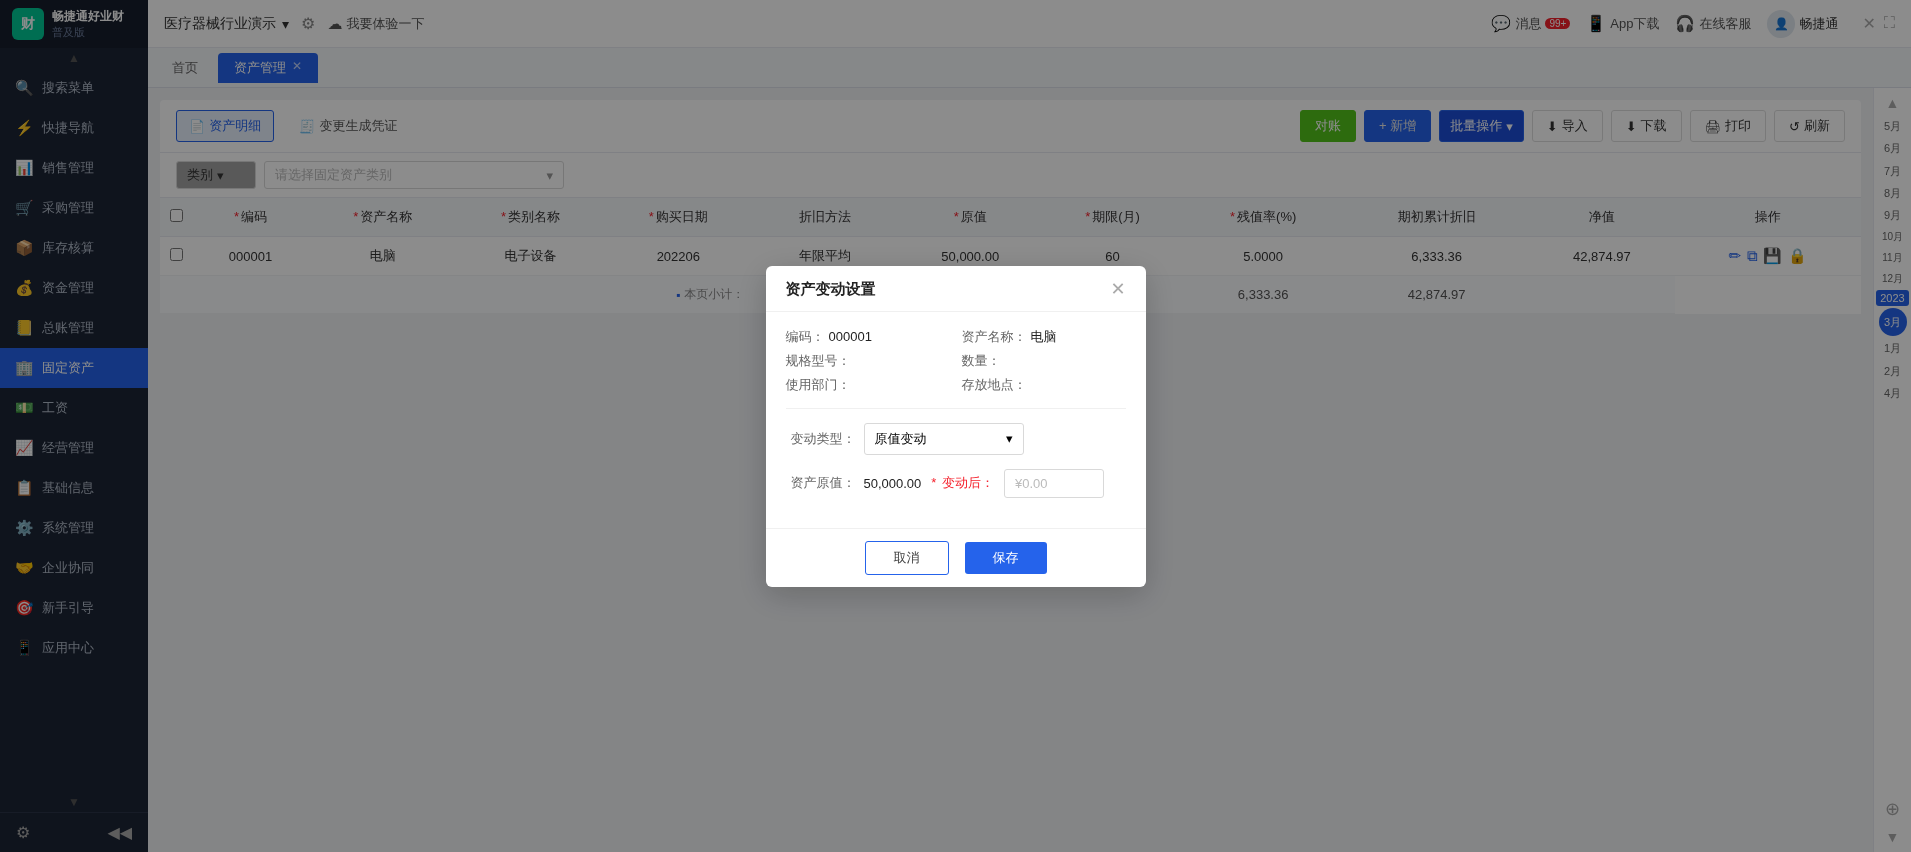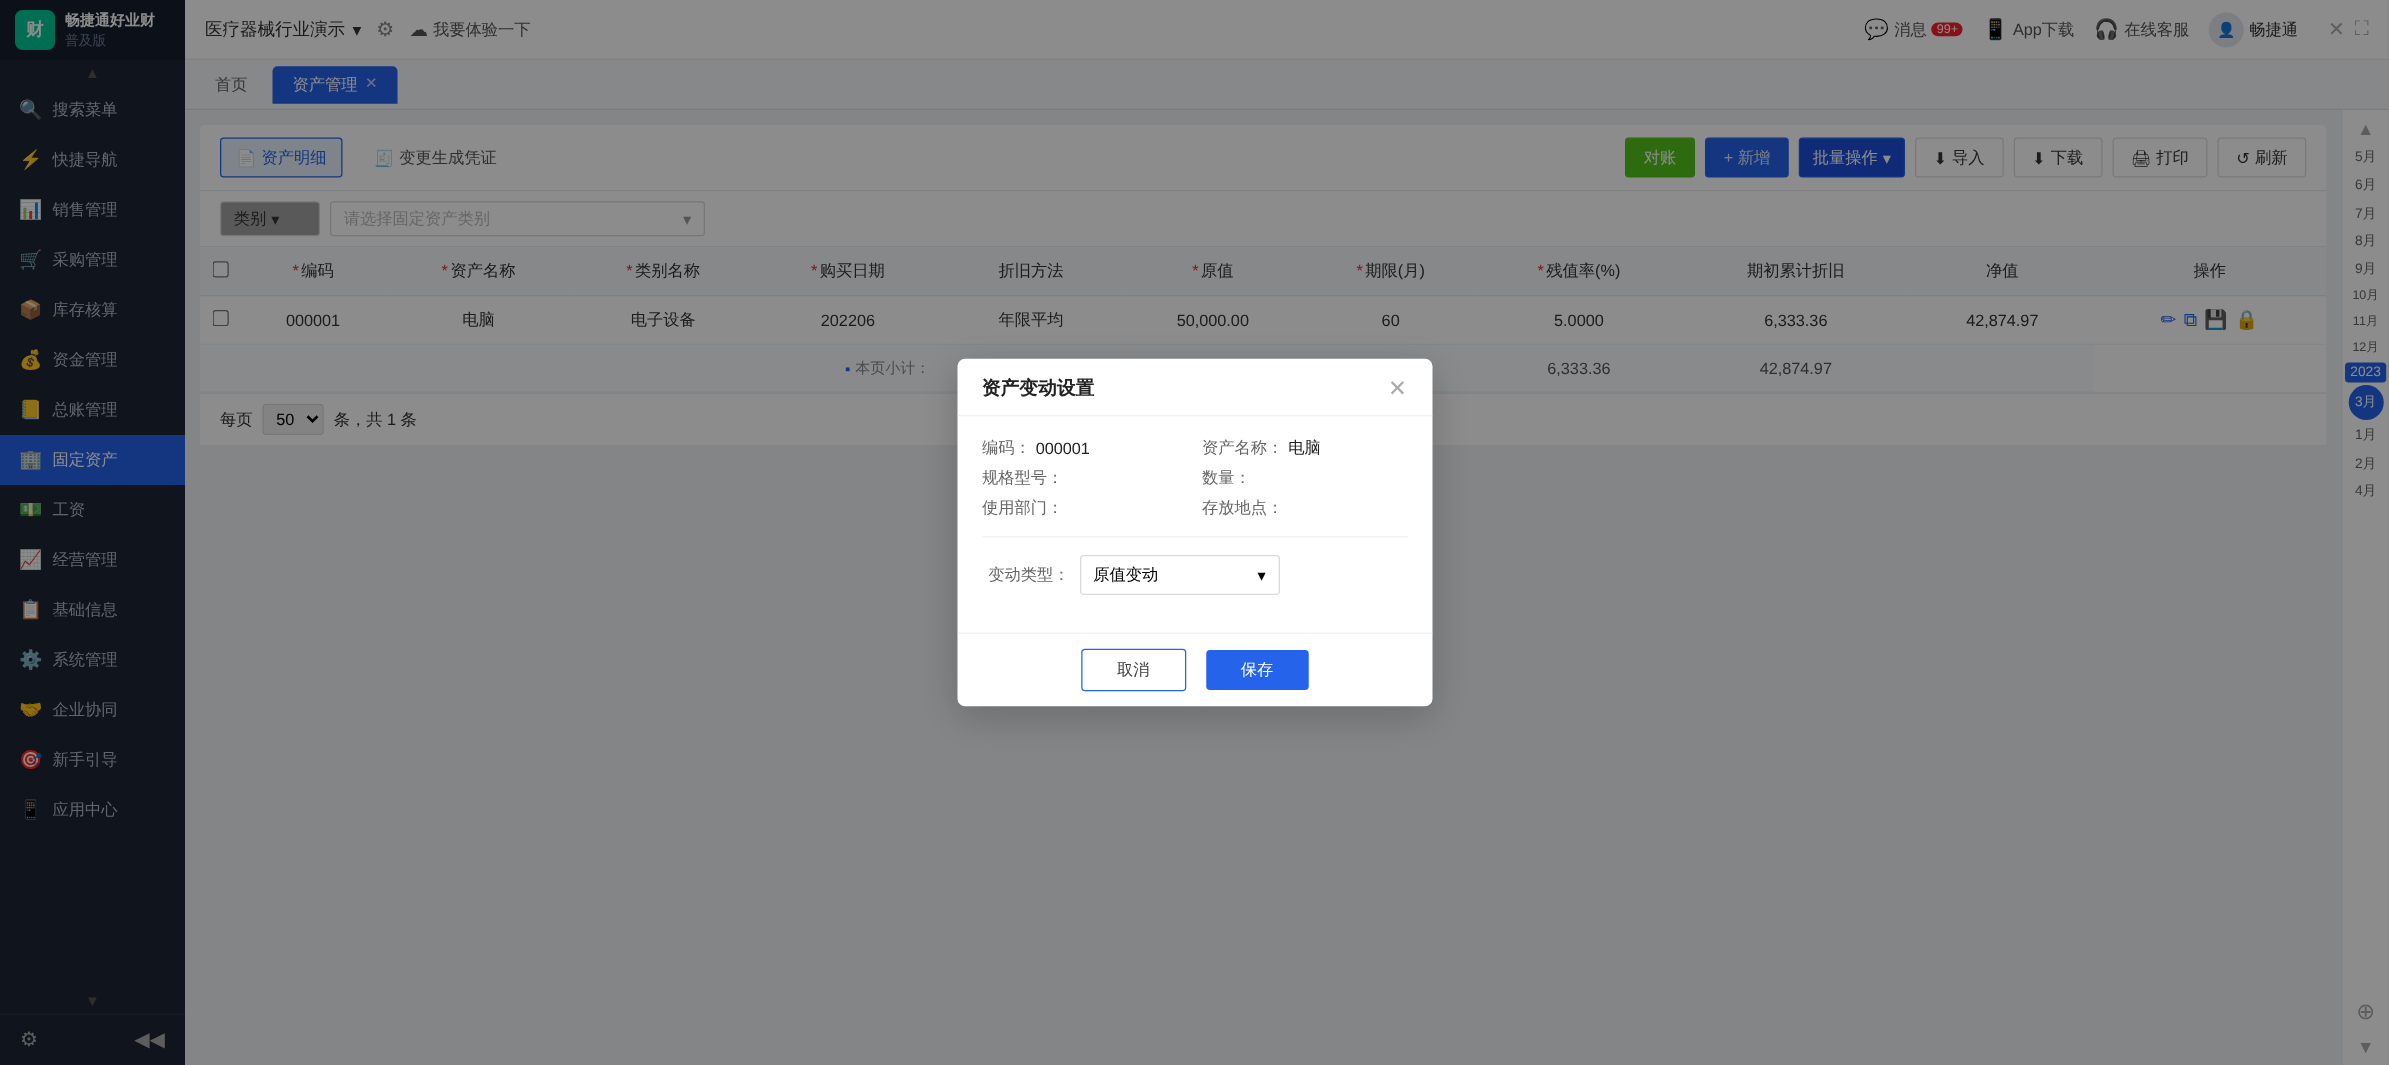--- a/index.html
+++ b/index.html
@@ -345,27 +345,20 @@
               <td></td>
               <td></td>
               <td>6,333.36</td>
               <td>42,874.97</td>
               <td></td>
             </tr>
           </tbody>
         </table>
       </div>
 
-      <div class="bottombar">
-        <span>每页</span>
-        <select class="page-select">
-          <option>50</option>
-        </select>
-        <span>条，共 1 条</span>
-      </div>
     </div>
 
     <div class="right-sidebar">
       <div class="scroll-up">▲</div>
       <div class="timeline-item" style="font-size:11px;">5月</div>
       <div class="timeline-item" style="font-size:11px;">6月</div>
       <div class="timeline-item" style="font-size:11px;">7月</div>
       <div class="timeline-item" style="font-size:11px;">8月</div>
       <div class="timeline-item" style="font-size:11px;">9月</div>
       <div class="timeline-item" style="font-size:10px;">10月</div>
@@ -421,19 +414,27 @@
       <div class="dialog-field">
         <span class="dialog-field-label">变动类型：</span>
         <div class="dialog-field-control">
           <div class="dialog-select">
             <span>原值变动</span>
             <span>▾</span>
           </div>
         </div>
       </div>
 
+      <div class="dialog-field">
+        <span class="dialog-field-label">资产原值：</span>
+        <div class="dialog-field-control">
+          <span class="dialog-info-value">50,000.00</span>
+          <span style="color:#f5222d;margin:0 4px;"><span class="required-star">*</span> <span>变动后：</span></span>
+          <input class="dialog-input" type="text" style="width: 100px;" placeholder="¥0.00">
+        </div>
+      </div>
     </div>
     <div class="dialog-footer">
       <button class="btn-cancel">取消</button>
       <button class="btn-save">保存</button>
     </div>
   </div>
 </div>
 
 </body></html>

